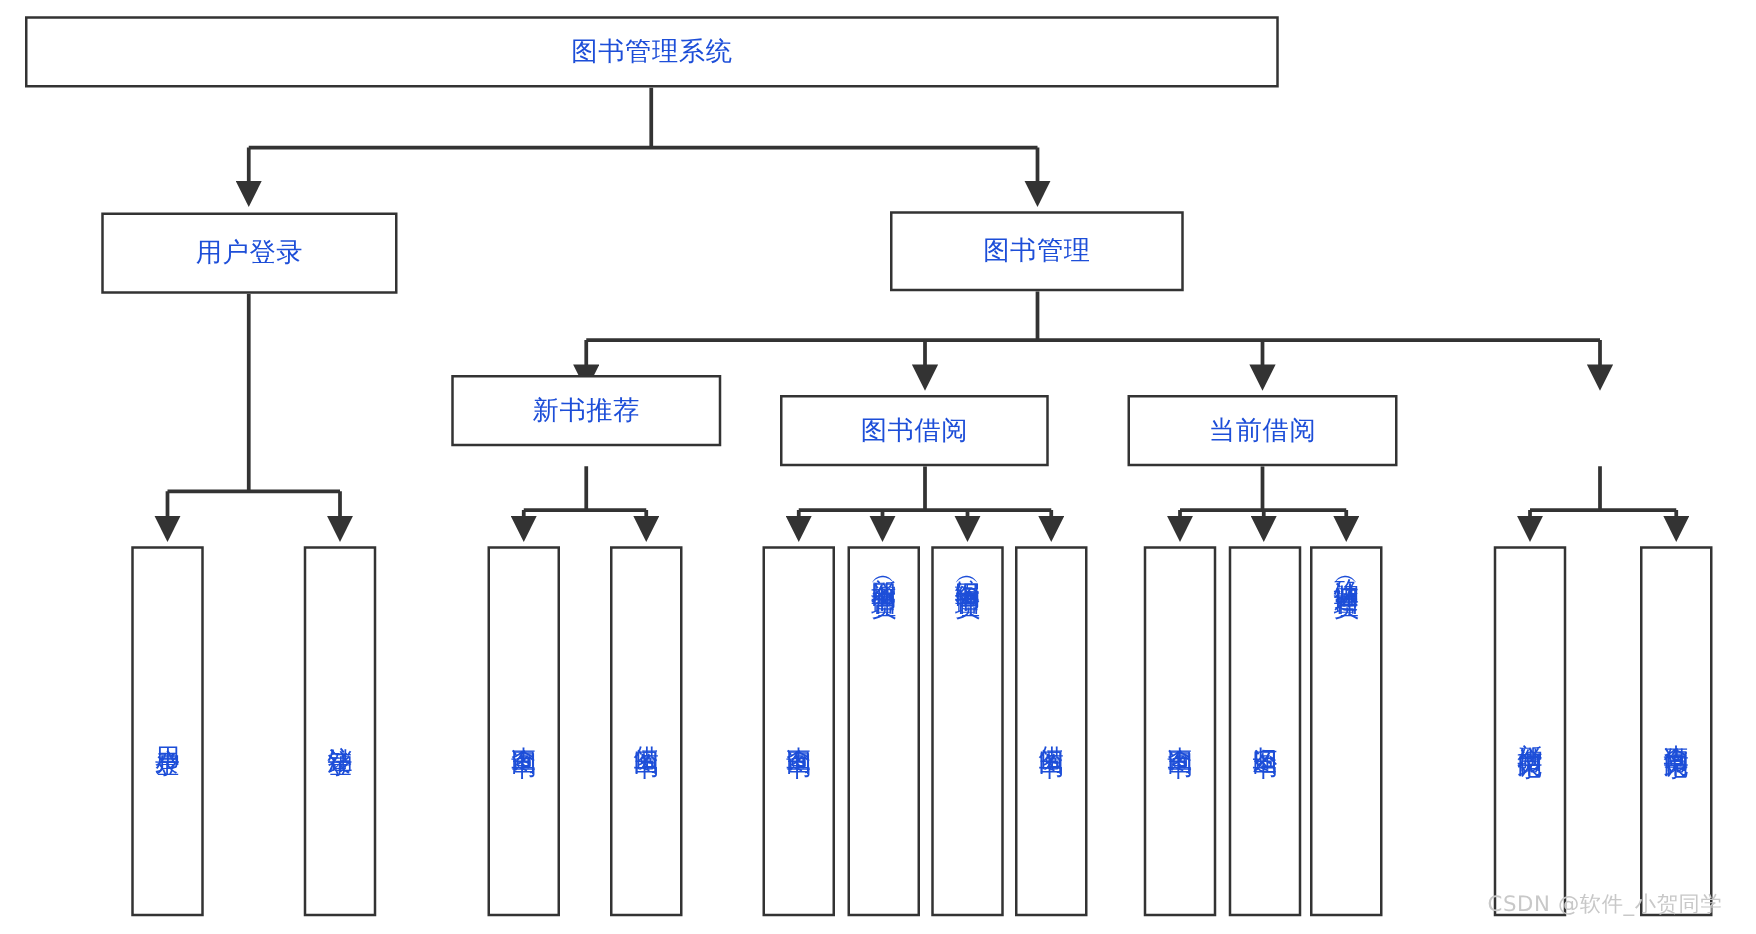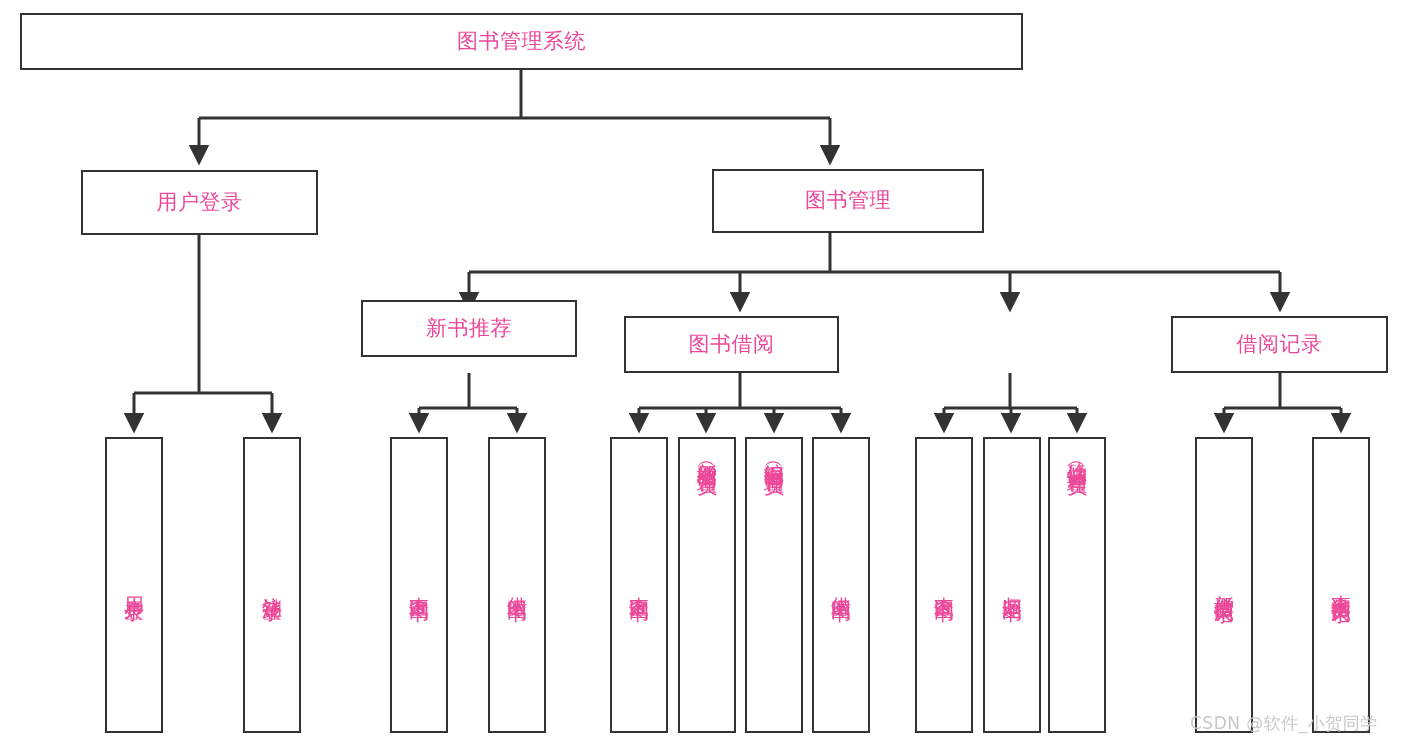--- a/index.html
+++ b/index.html
@@ -28,21 +28,21 @@
     position: absolute;
     box-sizing: border-box;
     background: #ffffff;
     border: 2px solid #333333;
     display: flex;
     align-items: center;
     justify-content: center;
     z-index: 2;
   }
   .node-label {
-    color: #ec4899;
+    color: #1d4ed8;
     font-size: 21px;
     line-height: 1.12;
     letter-spacing: 0.5px;
     text-align: left;
     white-space: nowrap;
   }
   .node.vertical .node-label {
     writing-mode: vertical-rl;
     text-orientation: upright;
     font-size: 20px;
@@ -124,32 +124,32 @@
     </g>
   </svg>
 
   <div class="node" style="left:20px; top:13px; width:1003px; height:57px;">
     <span class="node-label">图书管理系统</span>
   </div>
 
   <div class="node" style="left:81px; top:170px; width:237px; height:65px;">
     <span class="node-label">用户登录</span>
   </div>
-  <div class="node" style="left:712px; top:169px; width:272px; height:64px;">
+  <div class="node" style="left:712px; top:169px; width:235px; height:64px;">
     <span class="node-label">图书管理</span>
   </div>
 
   <div class="node" style="left:361px; top:300px; width:216px; height:57px;">
     <span class="node-label">新书推荐</span>
   </div>
   <div class="node" style="left:624px; top:316px; width:215px; height:57px;">
     <span class="node-label">图书借阅</span>
   </div>
-  <div class="node" style="left:1171px; top:316px; width:217px; height:57px;">
-    <span class="node-label">借阅记录</span>
+  <div class="node" style="left:902px; top:316px; width:216px; height:57px;">
+    <span class="node-label">当前借阅</span>
   </div>
 
   <div class="node vertical v-center" style="left:105px; top:437px; width:58px; height:296px;">
     <span class="node-label">用户登录</span>
   </div>
   <div class="node vertical v-center" style="left:243px; top:437px; width:58px; height:296px;">
     <span class="node-label">注销登录</span>
   </div>
 
   <div class="node vertical v-center" style="left:390px; top:437px; width:58px; height:296px;">

